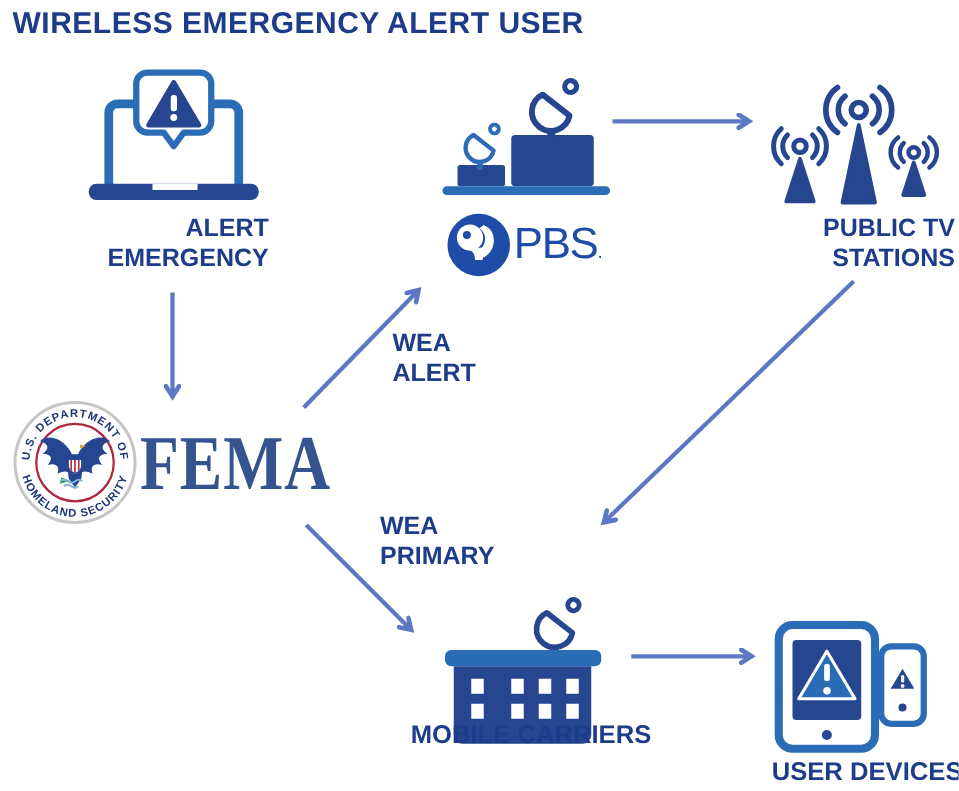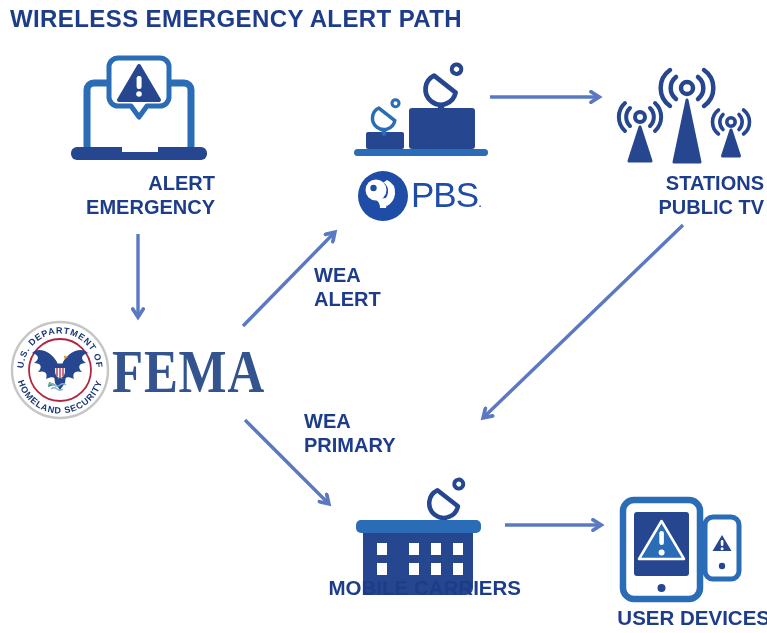--- a/index.html
+++ b/index.html
@@ -183,34 +183,34 @@
     <g>
       <rect class="fw sc-blue" stroke-width="5" x="705" y="517" width="34" height="62" rx="8"></rect>
       <path class="f-navy" d="M722,535 L731.5,551 L712.5,551 Z"></path>
       <rect class="fw" x="720.8" y="540" width="2.6" height="6" rx="1.2"></rect>
       <circle class="fw" cx="722.1" cy="548.7" r="1.5"></circle>
       <circle class="f-navy" cx="722" cy="566" r="3.2"></circle>
     </g>
   </g>
 </svg>
 
-<div class="title">WIRELESS EMERGENCY ALERT PATH</div>
+<div class="title">WIRELESS EMERGENCY ALERT USER</div>
 
 <div class="label center" style="left:63px;top:172px;width:152px">
   <div>ALERT</div>
   <div>EMERGENCY</div>
 </div>
 
 <div class="fema-wordmark">FEMA</div>
 
 <div class="pbs-wordmark"><span>PBS</span><span class="pbs-reg">.</span></div>
 
 <div class="label center" style="left:612px;top:172px;width:152px">
+  <div>PUBLIC TV</div>
   <div>STATIONS</div>
-  <div>PUBLIC TV</div>
 </div>
 
 <div class="label" style="left:314px;top:264px">
   <div>WEA</div>
   <div>ALERT</div>
 </div>
 
 <div class="label" style="left:304px;top:410px">
   <div>WEA</div>
   <div>PRIMARY</div>

